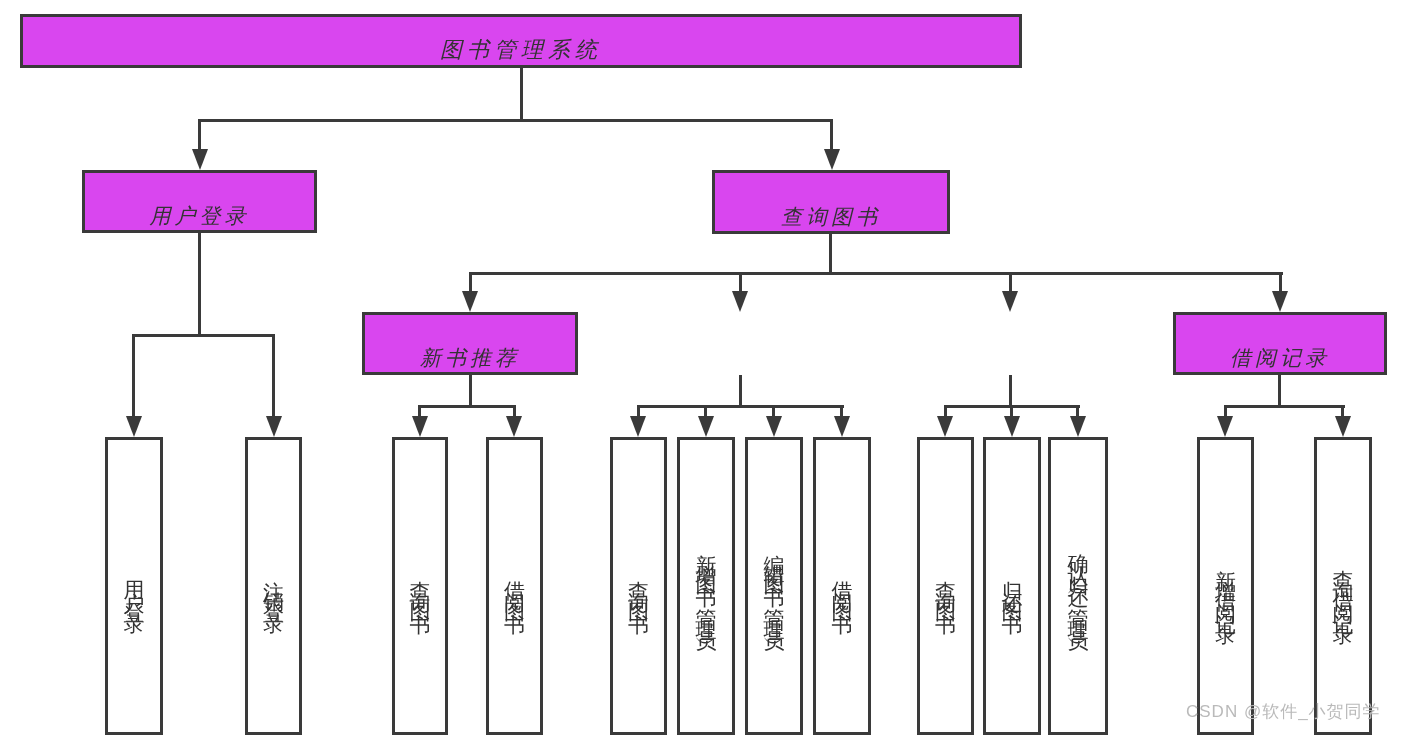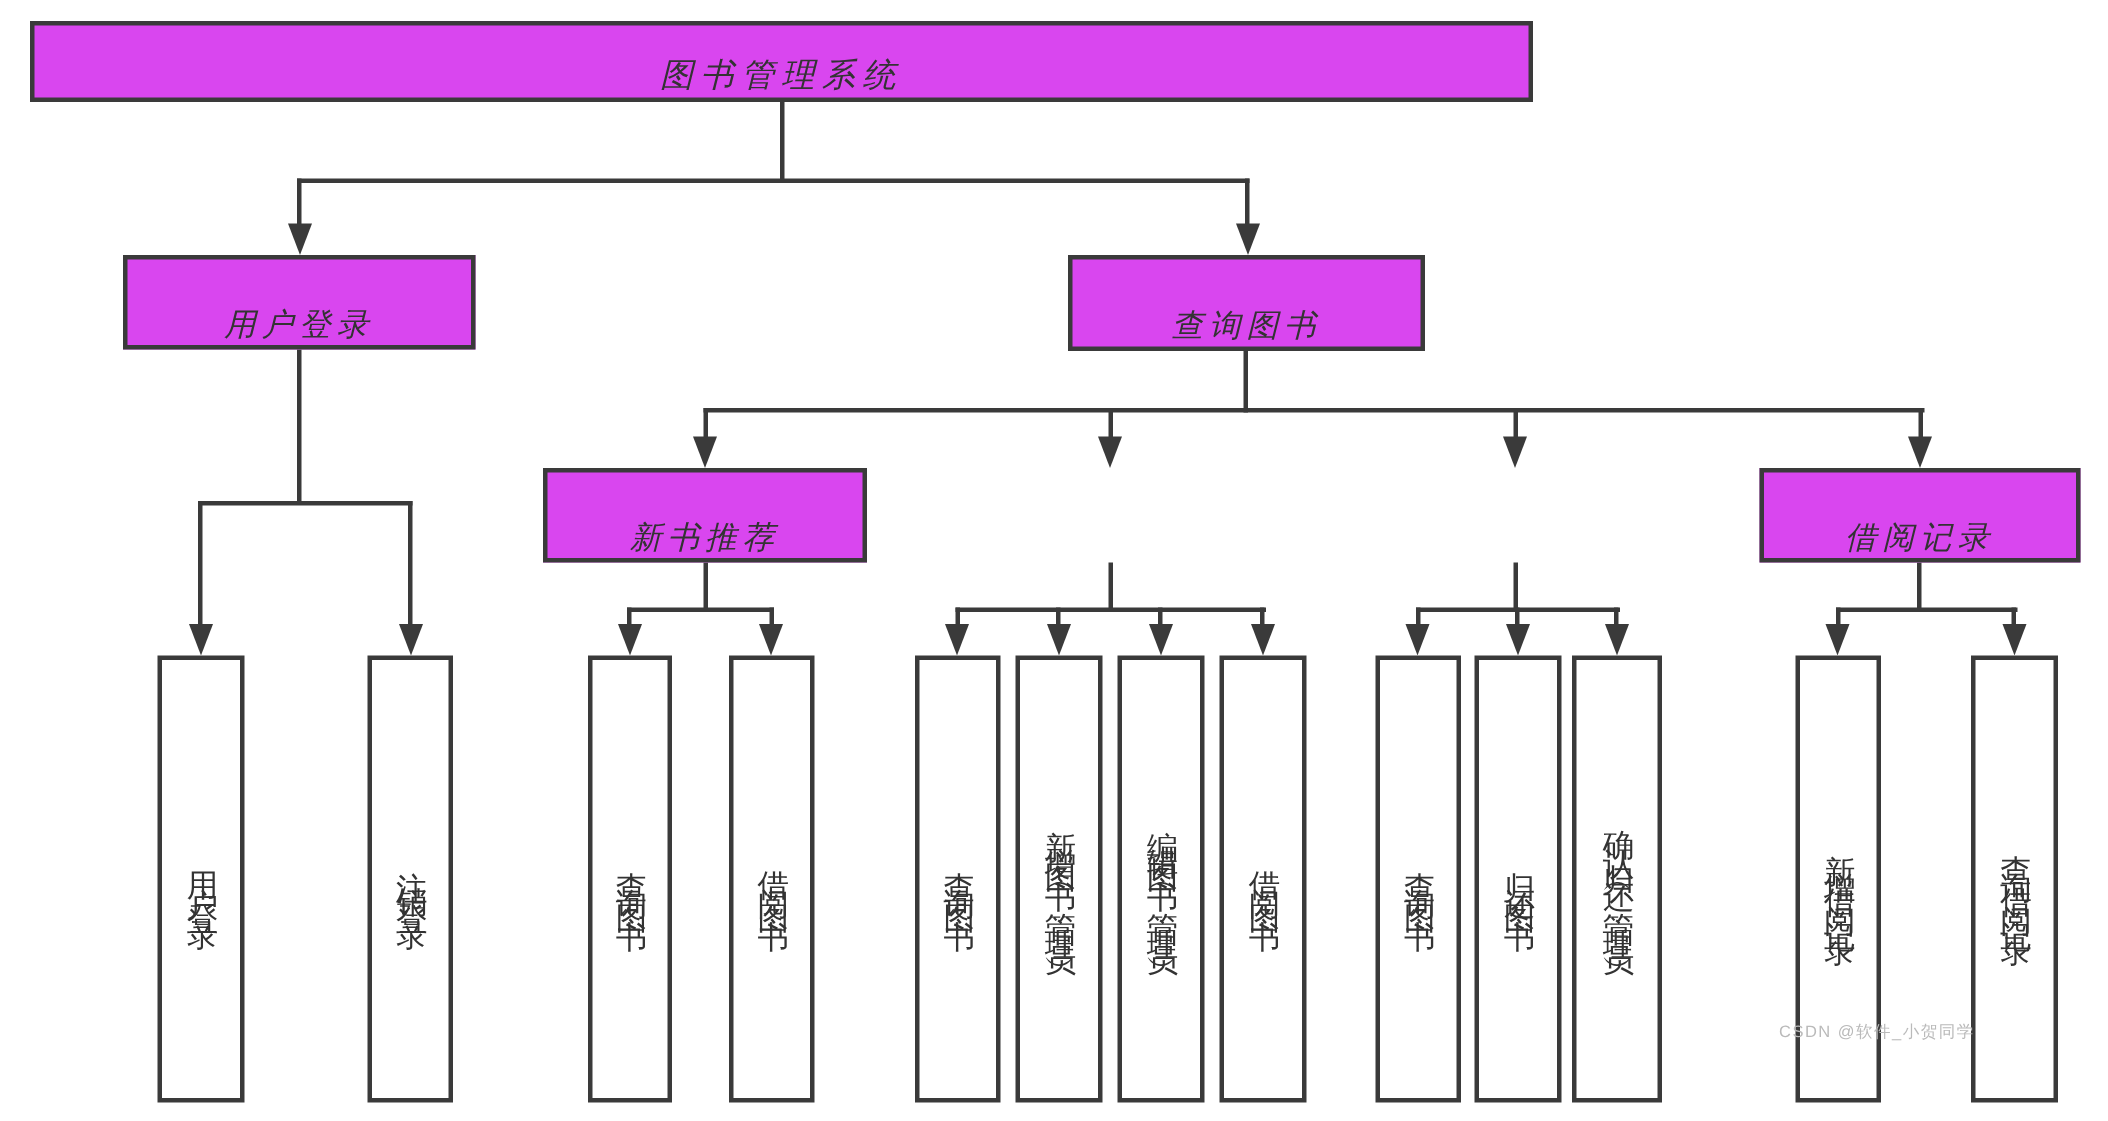--- a/index.html
+++ b/index.html
@@ -45,22 +45,22 @@
     writing-mode:vertical-rl;
     text-orientation:mixed;
     font-size:21px;
     letter-spacing:11px;
     white-space:nowrap;
     flex:0 0 auto;
   }
   .hbox span{white-space:nowrap;}
   .watermark{
     position:absolute;
-    left:1186px;top:680px;
-    font-size:11px;
+    left:1186px;top:700px;
+    font-size:17px;
     color:var(--wm);
     z-index:5;
     letter-spacing:1px;
     white-space:nowrap;
   }
 </style>
 </head>
 <body>
 
 <div class="canvas">

